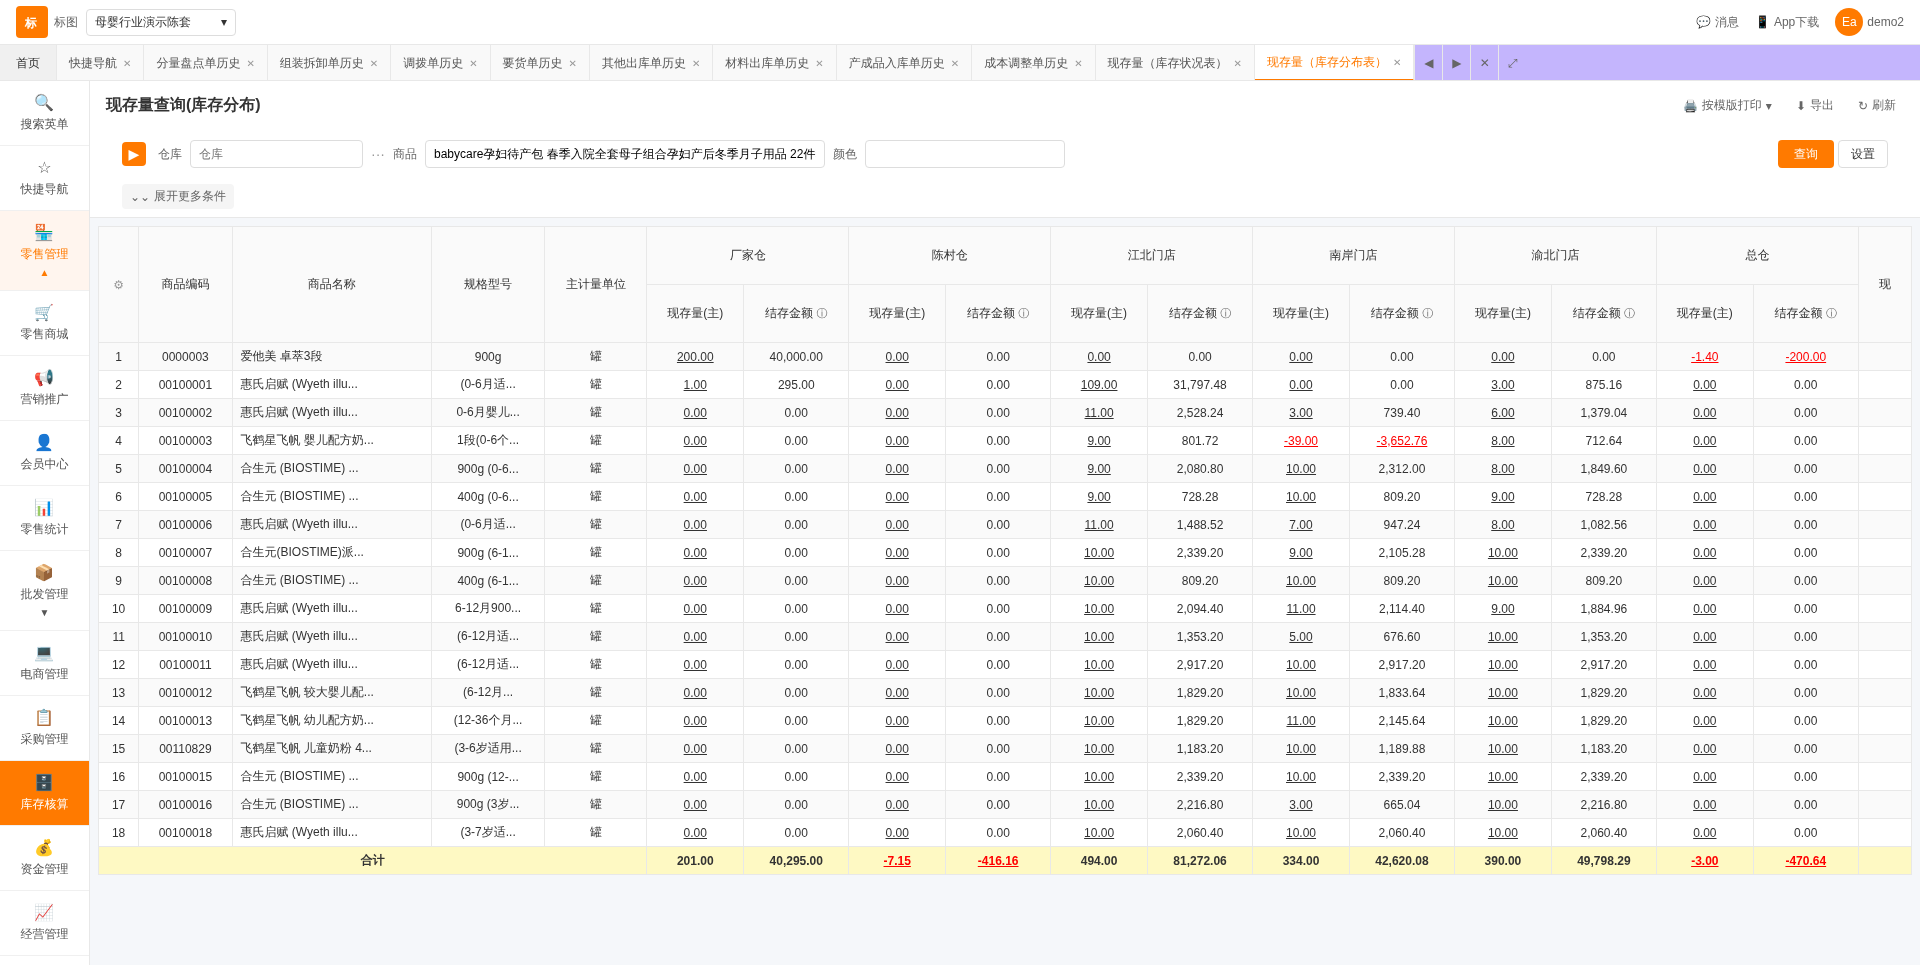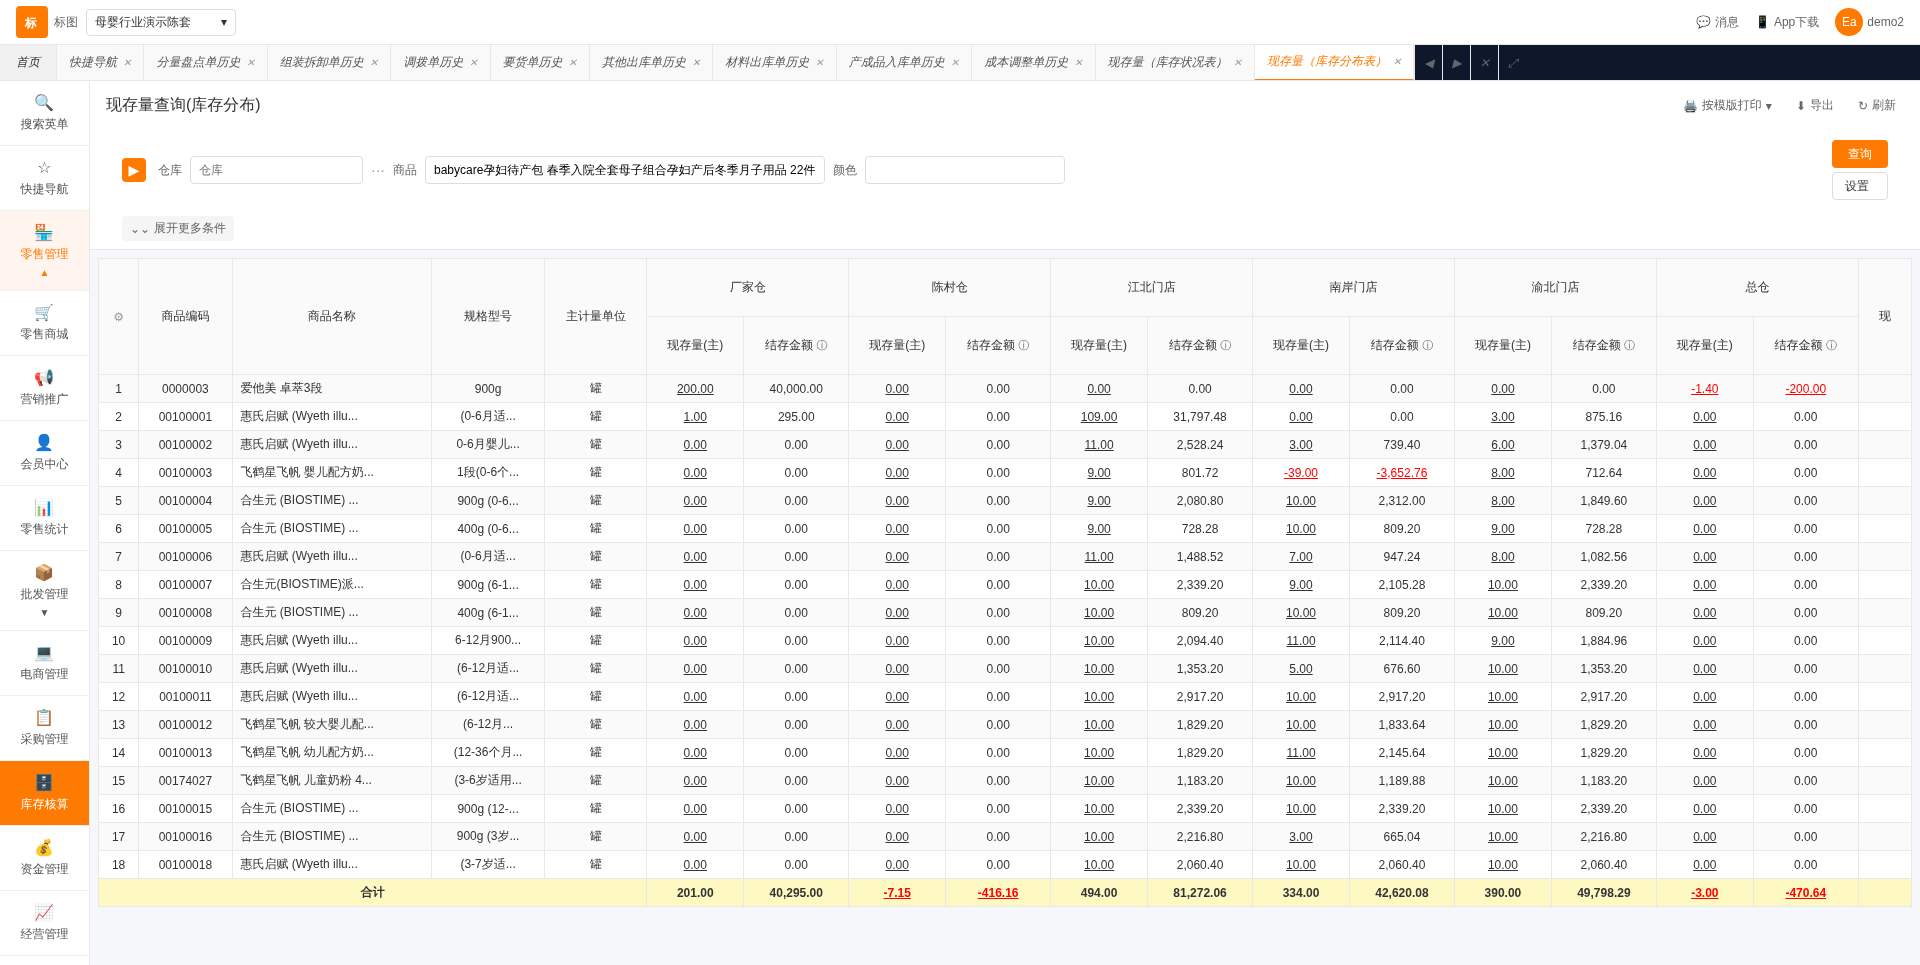--- a/index.html
+++ b/index.html
@@ -23,29 +23,27 @@
     .logo-icon { width: 32px; height: 32px; background: #ff7a00; border-radius: 4px; display: flex; align-items: center; justify-content: center; color: white; font-size: 14px; font-weight: bold; }
     .logo-text { font-size: 12px; color: #666; }
     .dropdown-trigger { display: flex; align-items: center; gap: 4px; color: #333; font-size: 12px; cursor: pointer; padding: 4px 8px; border: 1px solid #ddd; border-radius: 4px; background: #fff; min-width: 150px; justify-content: space-between; }
     .top-bar-right { display: flex; align-items: center; gap: 16px; }
     .top-bar-action { display: flex; align-items: center; gap: 4px; color: #666; cursor: pointer; font-size: 12px; }
     .user-avatar { width: 28px; height: 28px; border-radius: 50%; background: #ff7a00; display: flex; align-items: center; justify-content: center; color: white; font-size: 11px; }
 
     
     .tabs-bar {
       height: 36px;
-      background: #0f172a;
-      display: flex;
-      align-items: center;
+      background: #c4b5fd;
+      display: flex;
       border-bottom: 1px solid #e8e8e8;
       position: fixed;
       top: 45px; left: 0; right: 0;
       z-index: 99;
       overflow: hidden;
-      font-style: italic;
     }
     .tab-item {
       height: 36px;
       padding: 0 12px;
       display: flex;
       align-items: center;
       gap: 6px;
       cursor: pointer;
       border-right: 1px solid #e8e8e8;
       white-space: nowrap;
@@ -107,21 +105,21 @@
       background: #fff;
       padding: 12px 16px 0;
       border-bottom: 1px solid #e8e8e8;
     }
     .page-title-row {
       display: flex;
       align-items: center;
       justify-content: space-between;
       margin-bottom: 12px;
     }
-    .page-title { font-size: 16px; font-weight: normal; color: #333; }
+    .page-title { font-size: 16px; font-weight: bold; color: #333; }
     .header-actions { display: flex; gap: 8px; align-items: center; }
     .btn-link { display: flex; align-items: center; gap: 4px; color: #666; cursor: pointer; font-size: 12px; padding: 4px 8px; }
 
     
     .filter-area {
       background: #fff;
       padding: 10px 16px;
       display: flex;
       align-items: center;
       gap: 12px;
@@ -182,21 +180,21 @@
       border-radius: 4px;
       padding: 0 12px;
       cursor: pointer;
       font-size: 12px;
       height: 28px;
       display: flex;
       align-items: center;
     }
     .filter-right-btns {
       display: flex;
-      flex-direction: column;
+      flex-direction: row;
       gap: 4px;
     }
 
     
     .table-container {
       padding: 8px;
       overflow: auto;
       height: calc(100vh - 81px - 120px);
     }
     .data-table {
@@ -740,21 +738,21 @@
     <td class="number">11.00</td>
     <td class="">2,145.64</td>
     <td class="number">10.00</td>
     <td>1,829.20</td>
     <td class="number">0.00</td>
     <td class="">0.00</td>
     <td></td>
   </tr>
           <tr style="background: rgb(250, 250, 250);">
     <td>15</td>
-    <td>00174027</td>
+    <td>00110829</td>
     <td class="text-left">飞鹤星飞帆 儿童奶粉 4...</td>
     <td>(3-6岁适用...</td>
     <td>罐</td>
     <td class="number ">0.00</td>
     <td>0.00</td>
     <td class="number">0.00</td>
     <td>0.00</td>
     <td class="number">10.00</td>
     <td>1,183.20</td>
     <td class="number">10.00</td>

